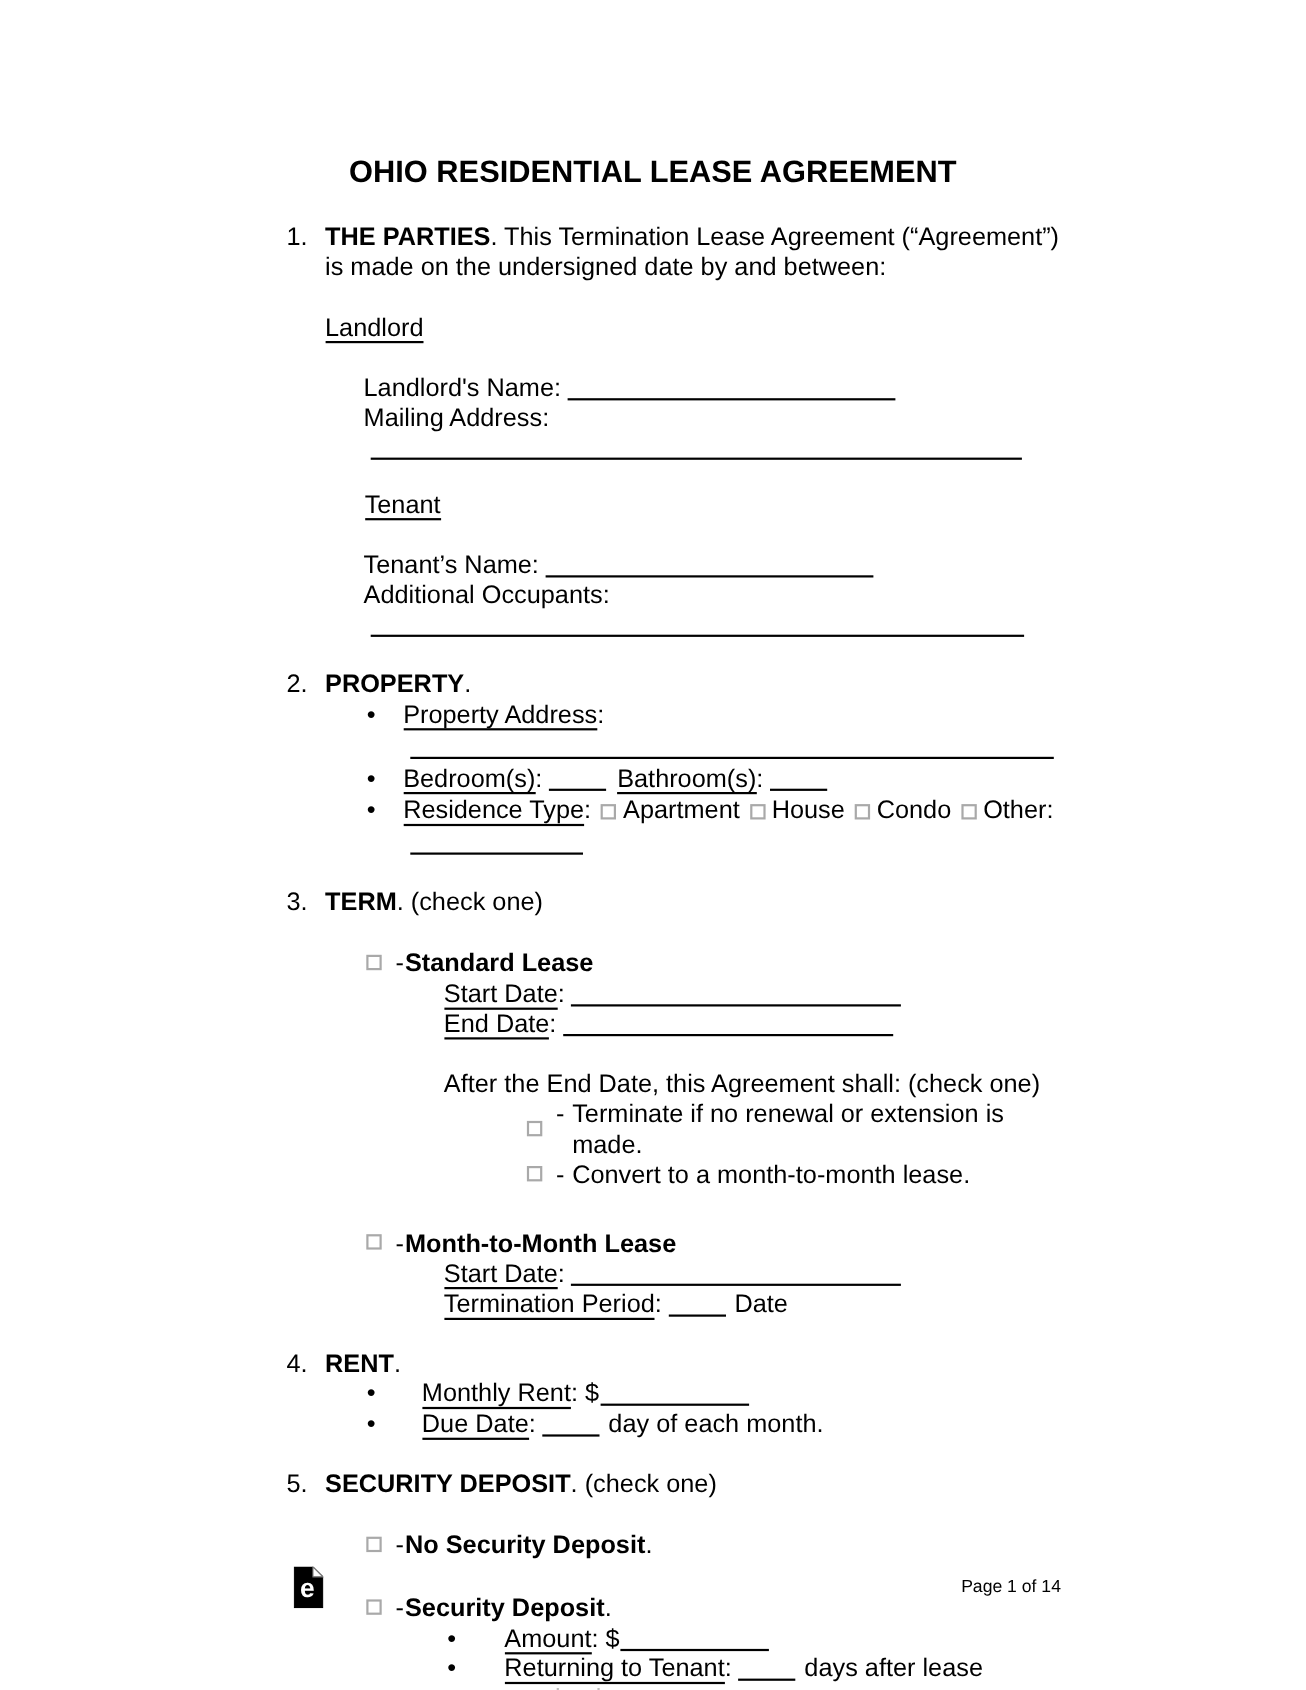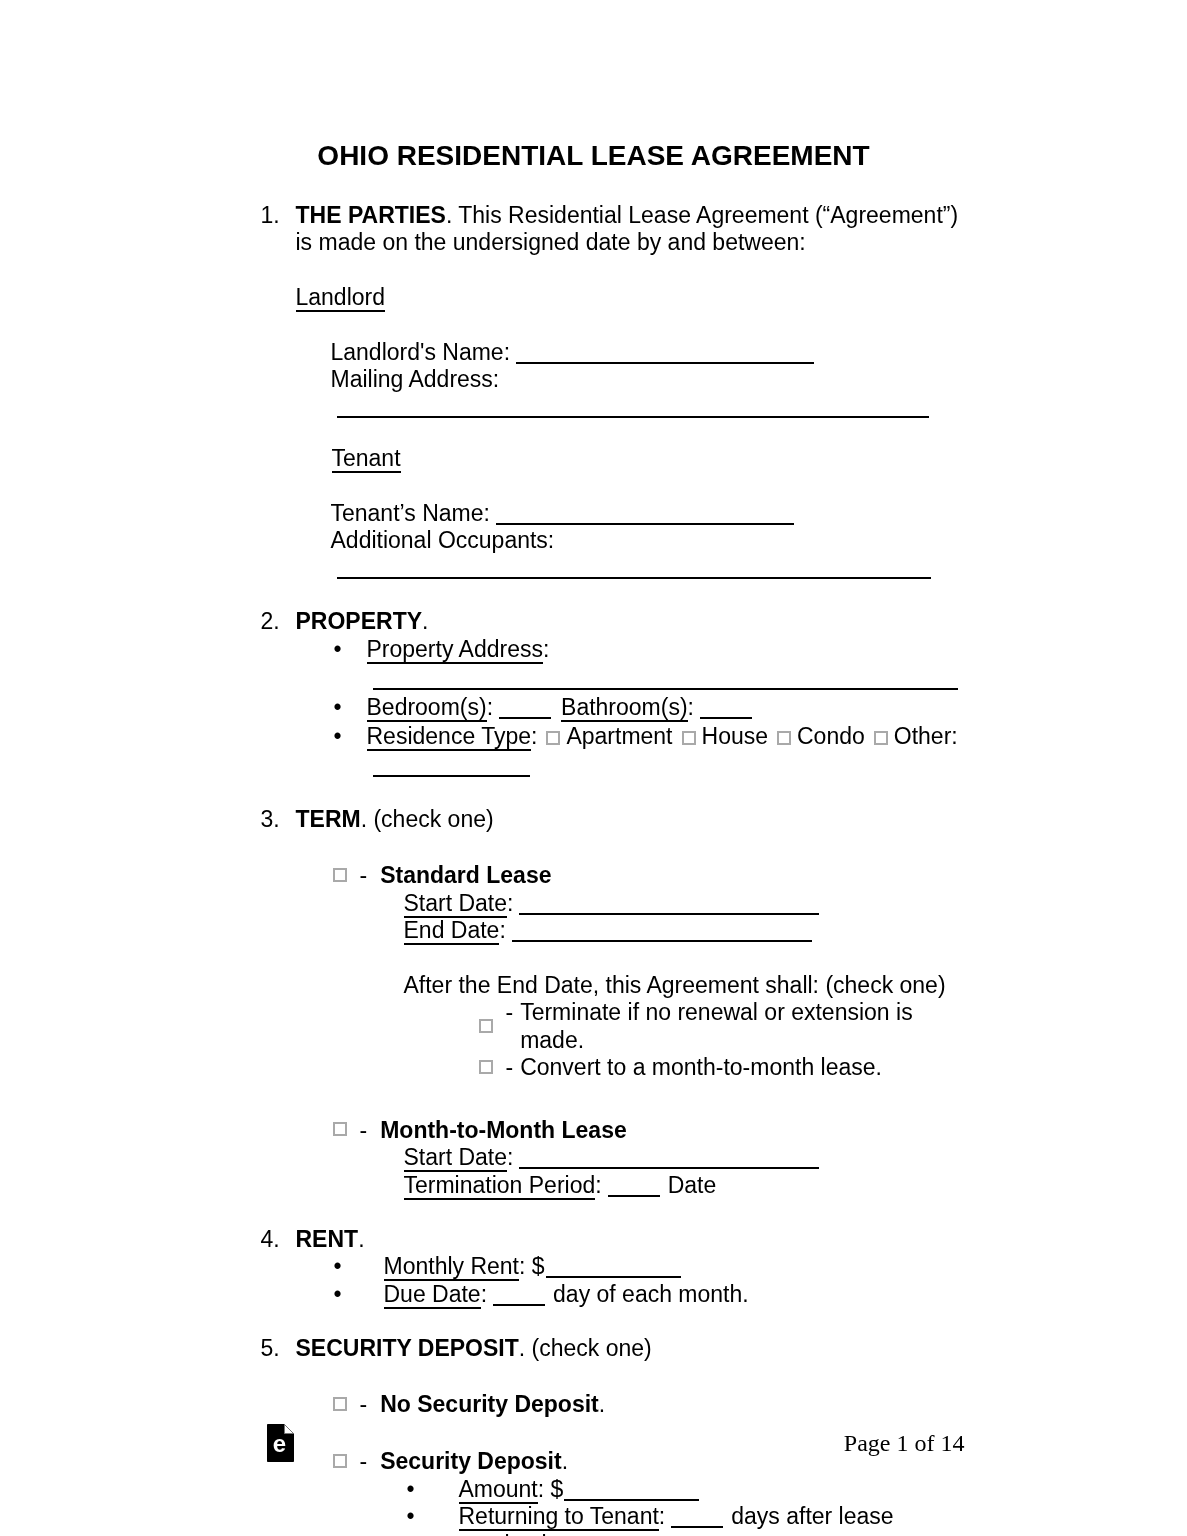--- a/index.html
+++ b/index.html
@@ -61,47 +61,47 @@
   .dep-block { margin-top:30px; line-height:27.5px; }
   .b-row { display:flex; align-items:baseline; line-height:29px; padding-left:38px; }
   .b-row .dot { width:33px; flex:none; }
   .dot::before { content:"\2022"; }
   .b-row.deep { padding-left:111px; }
   .b-row.deep .dot { width:35px; }
   .b-row.lh275 { line-height:27.5px;gap:17px; }
   .cb-row { padding-left:37px; display:flex; align-items:baseline; }
   .cb-row .cb { margin-right:13px; align-self:center; margin-top:-2px; }
   .cb-row.inner { padding-left:183px; }
-  .cb-row b { margin-left:13px; }
+  .cb-row b { margin-left:1px; }
   .indent1 { padding-left:108px; }
   .opt-label { margin-left:7px; }
   .res-opts .cb { margin-left:9px; margin-right:0; vertical-align:-1px; }
   .res-opts .opt-text { margin-left:6px; }
   .ml10 { margin-left:10px; }
   .ml8 { margin-left:8px; }
   .footer {
     position:absolute;
     top:1422px; left:146px; right:102px;
     display:flex; justify-content:space-between; align-items:center;
     height:42px;
   }
-  .page-label { font-size:24px; line-height:24px;font-family:Liberation Serif, serif; }
+  .page-label { font-size:16px; line-height:24px; }
 </style>
 </head>
 <body>
 
 <div class="page">
 
   <h1 class="title">OHIO RESIDENTIAL LEASE AGREEMENT</h1>
 
   <div class="content">
 
     <div class="sec">
       <span class="num">1.</span>
-      <p class="sec1-body"><b>THE PARTIES</b><span>. This Residential Lease Agreement (“Agreement”) is made on the undersigned date by and between:</span></p>
+      <p class="sec1-body"><b>THE PARTIES</b><span>. This Termination Lease Agreement (“Agreement”) is made on the undersigned date by and between:</span></p>
     </div>
 
     <p class="subhead-landlord"><span class="u">Landlord</span></p>
 
     <div class="fields-landlord">
       <div class="field-row">
         <span>Landlord's Name:</span><span class="blank w298"></span>
       </div>
       <div class="field-row">
         <span>Mailing Address:</span><span class="blank w592"></span>

